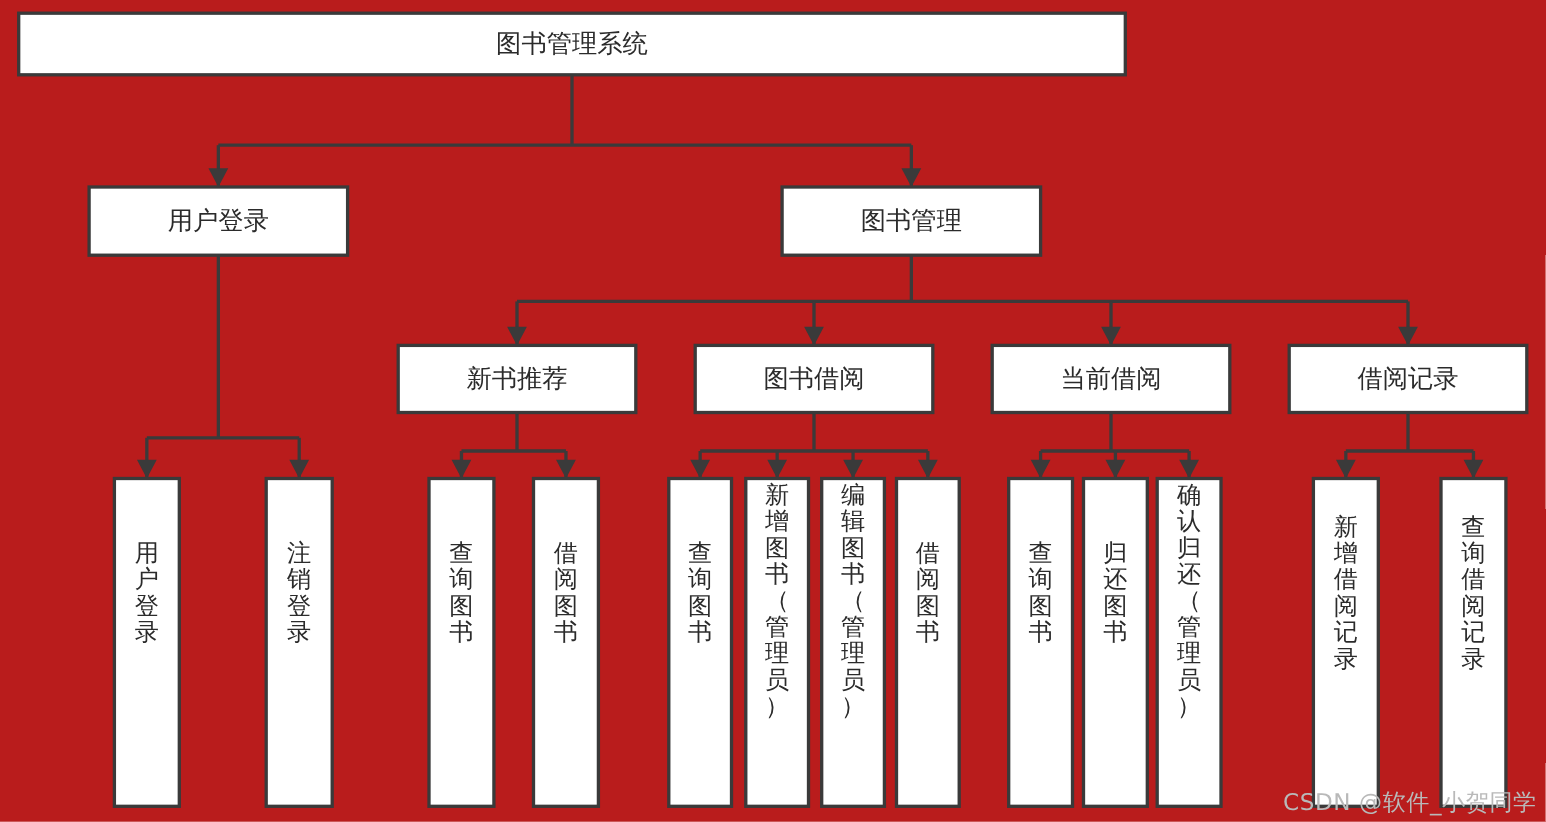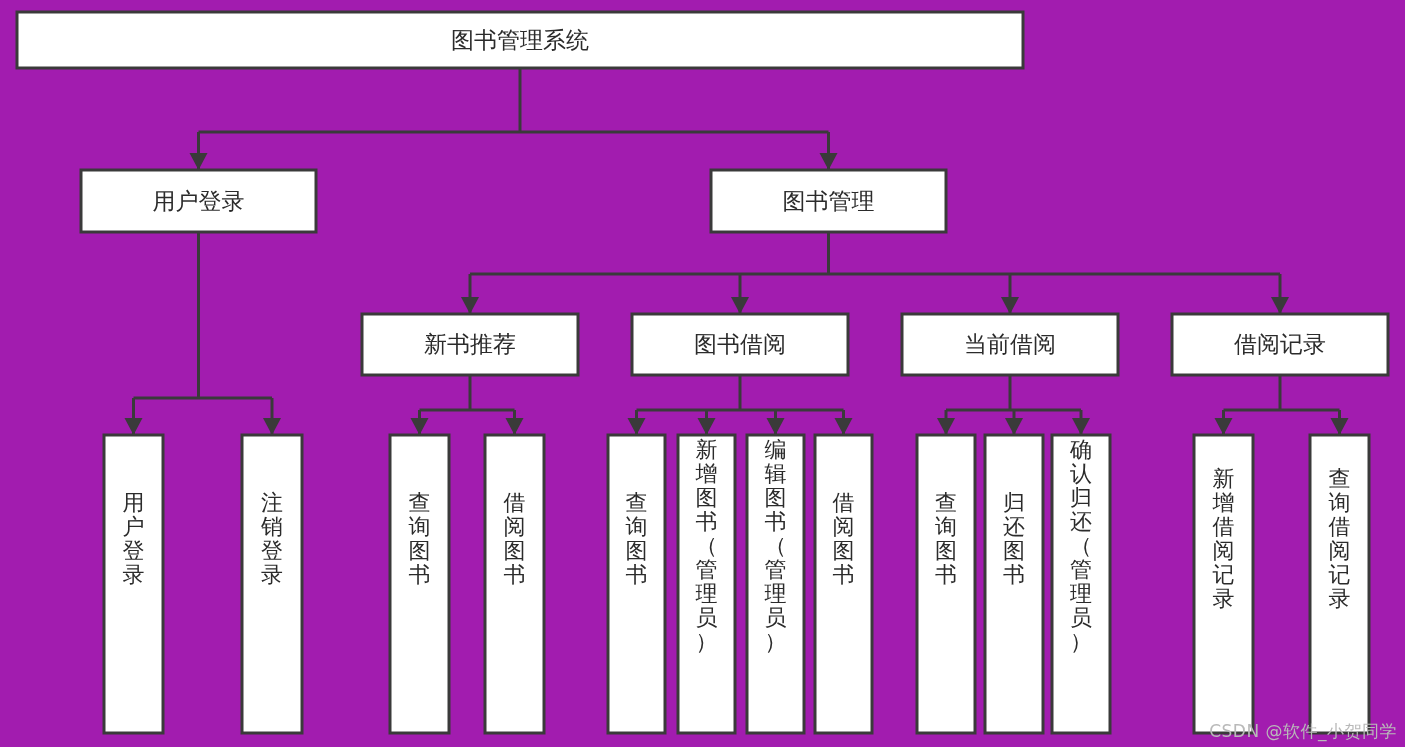--- a/index.html
+++ b/index.html
@@ -10,21 +10,21 @@
   body {
     width: 1405px;
     height: 747px;
     font-family: "DejaVu Sans", "Liberation Sans", sans-serif;
     overflow: hidden;
   }
   #diagram-root {
     position: relative;
     width: 1405px;
     height: 747px;
-    background: #a21caf;
+    background: #b91c1c;
   }
   svg#tree-svg {
     position: absolute;
     left: 0;
     top: 0;
     width: 1405px;
     height: 747px;
     display: block;
   }
   .node-box {
@@ -45,21 +45,21 @@
     stroke-width: 3;
     fill: none;
     stroke-linecap: butt;
   }
   .arrow-head { fill: #3a3a3a; stroke: none; }
   .watermark {
     position: absolute;
     right: 8px;
     bottom: 4px;
     font-family: "DejaVu Sans", "Liberation Sans", sans-serif;
-    font-size: 17px;
+    font-size: 21px;
     color: #b9b9b9;
     white-space: nowrap;
     letter-spacing: 0.5px;
   }
 </style>
 </head>
 <body>
 
 <div id="diagram-root">
 

